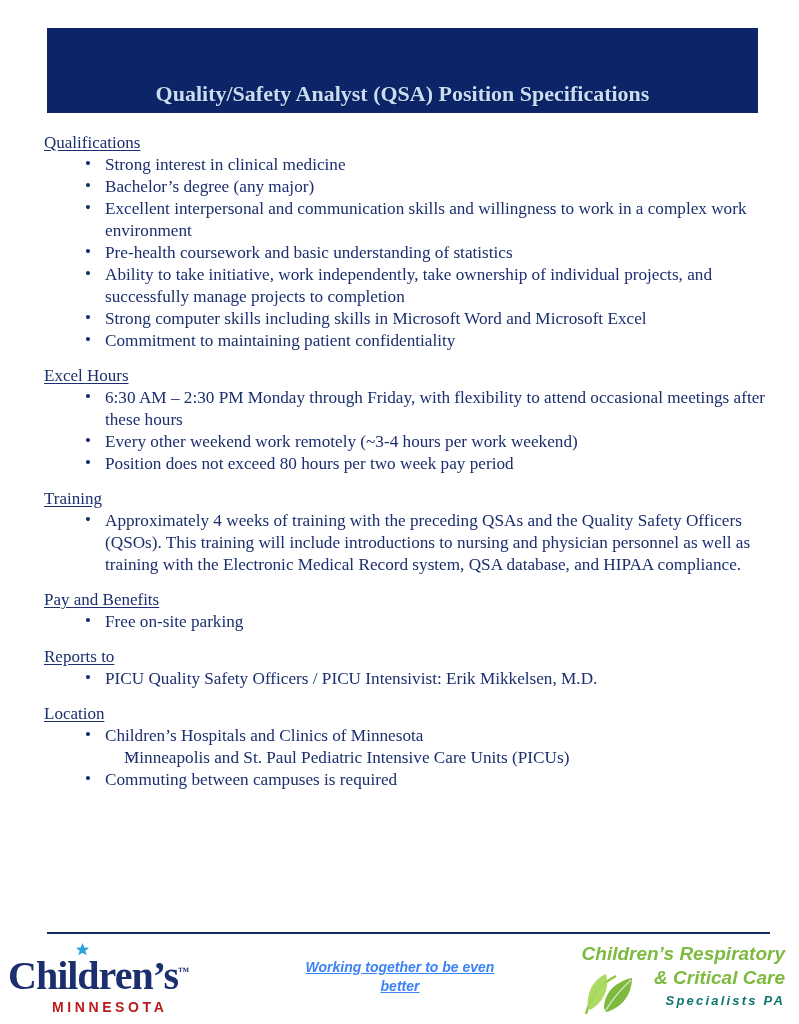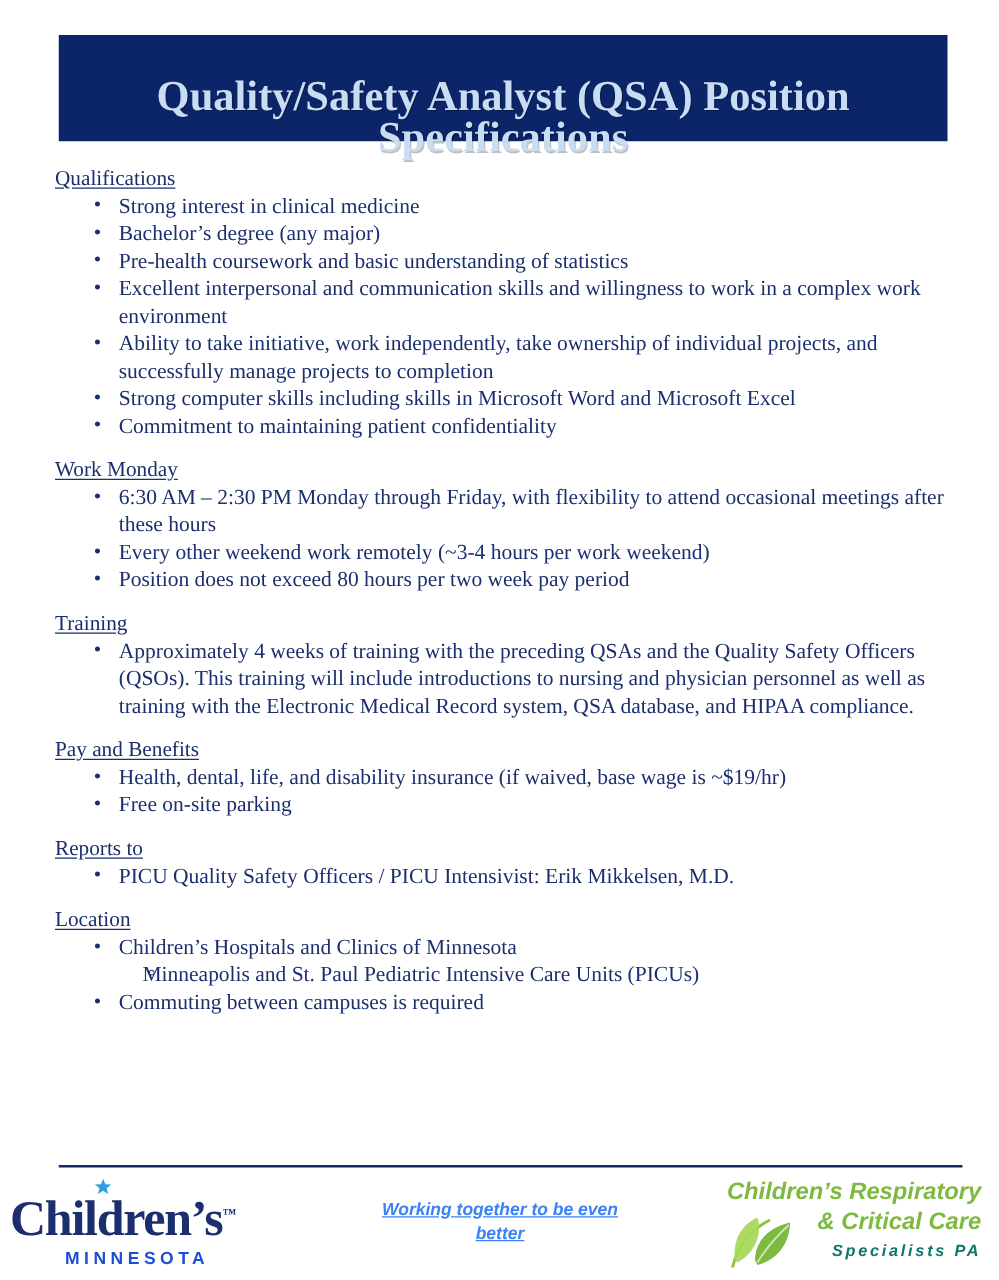--- a/index.html
+++ b/index.html
@@ -33,21 +33,21 @@
     background: #0C2468;
     display: flex;
     align-items: center;
     justify-content: center;
     text-align: center;
   }
   .title-text {
     color: #C9DDF2;
     font-family: "Liberation Serif", "DejaVu Serif", serif;
     font-weight: bold;
-    font-size: 34px;
+    font-size: 22px;
     line-height: 33px;
     letter-spacing: 0px;
     padding: 0 14px;
     text-shadow: 1px 1px 0 rgba(0,0,0,0.25);
     margin-top: 46px;
   }
 
   
   .content {
     position: absolute;
@@ -81,21 +81,21 @@
     list-style: none;
     margin: 0;
     padding: 0;
   }
   li.bullet {
     position: relative;
     color: #1B2E6E;
     font-family: "Liberation Serif", "DejaVu Serif", serif;
     font-size: 17.2px;
     line-height: 22px;
-    margin: 0 0 0 2px;
+    margin: 0 0 0 12px;
     padding-left: 93px;
     padding-right: 30px;
   }
   li.bullet::before {
     content: "\2022";
     position: absolute;
     left: 73px;
     top: -1px;
     font-size: 17px;
     line-height: 22px;
@@ -158,21 +158,21 @@
     height: 17px;
     color: #2BA0DB;
     font-size: 20px;
     line-height: 17px;
   }
   .logo-childrens .state {
     font-family: "Liberation Sans", "DejaVu Sans", sans-serif;
     font-weight: bold;
     font-size: 14px;
     letter-spacing: 3.6px;
-    color: #1d4ed8;
+    color: #b91c1c;
     margin-top: 2px;
     margin-left: 44px;
     white-space: nowrap;
   }
 
   
   .tagline {
     position: absolute;
     left: 300px;
     top: 18px;
@@ -232,36 +232,35 @@
 <div class="page">
 
   <div class="title-banner">
     <div class="title-text">Quality/Safety Analyst (QSA) Position Specifications</div>
   </div>
 
   <div class="content" id="sections-root">
       <div class="section"><div class="section-heading">Qualifications</div><ul class="bullets">
           <li class="bullet">Strong interest in clinical medicine</li>
           <li class="bullet">Bachelor’s degree (any major)</li>
+          <li class="bullet">Excellent interpersonal and communication skills and willingness to work in a complex work environment</li>
           <li class="bullet">Pre-health coursework and basic understanding of statistics</li>
-          <li class="bullet">Excellent interpersonal and communication skills and willingness to work in a complex work environment</li>
           <li class="bullet">Ability to take initiative, work independently, take ownership of individual projects, and successfully manage projects to completion</li>
           <li class="bullet">Strong computer skills including skills in Microsoft Word and Microsoft Excel</li>
           <li class="bullet">Commitment to maintaining patient confidentiality</li>
         </ul></div>
-      <div class="section"><div class="section-heading">Work Monday</div><ul class="bullets">
+      <div class="section"><div class="section-heading">Excel Hours</div><ul class="bullets">
           <li class="bullet">6:30 AM – 2:30 PM Monday through Friday, with flexibility to attend occasional meetings after these hours</li>
           <li class="bullet">Every other weekend work remotely (~3-4 hours per work weekend)</li>
           <li class="bullet">Position does not exceed 80 hours per two week pay period</li>
         </ul></div>
       <div class="section"><div class="section-heading">Training</div><ul class="bullets">
           <li class="bullet">Approximately 4 weeks of training with the preceding QSAs and the Quality Safety Officers (QSOs). This training will include introductions to nursing and physician personnel as well as training with the Electronic Medical Record system, QSA database, and HIPAA compliance.</li>
         </ul></div>
       <div class="section"><div class="section-heading">Pay and Benefits</div><ul class="bullets">
-          <li class="bullet">Health, dental, life, and disability insurance (if waived, base wage is ~$19/hr)</li>
           <li class="bullet">Free on-site parking</li>
         </ul></div>
       <div class="section"><div class="section-heading">Reports to</div><ul class="bullets">
           <li class="bullet">PICU Quality Safety Officers / PICU Intensivist: Erik Mikkelsen, M.D.</li>
         </ul></div>
       <div class="section"><div class="section-heading">Location</div><ul class="bullets">
           <li class="bullet">Children’s Hospitals and Clinics of Minnesota</li>
           <li class="bullet sub">Minneapolis and St. Paul Pediatric Intensive Care Units (PICUs)</li>
           <li class="bullet">Commuting between campuses is required</li>
         </ul></div>

